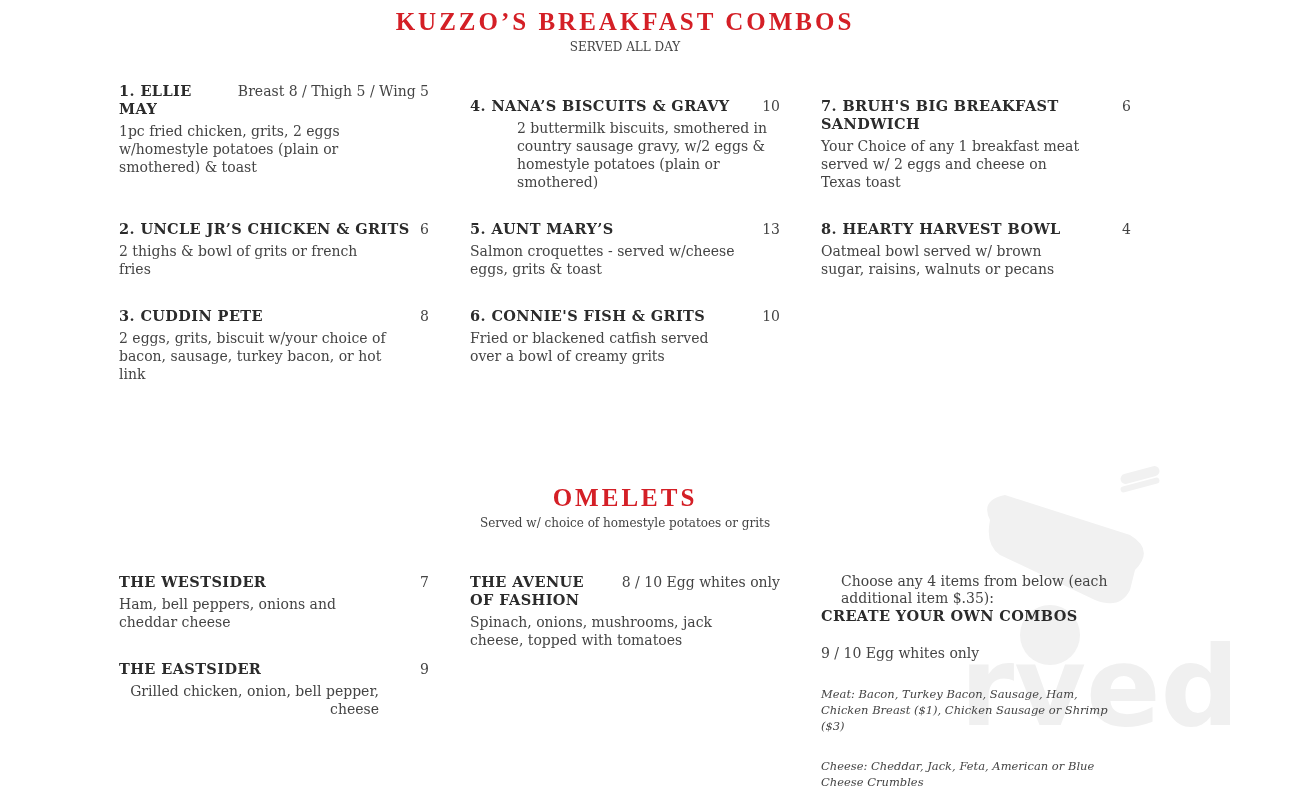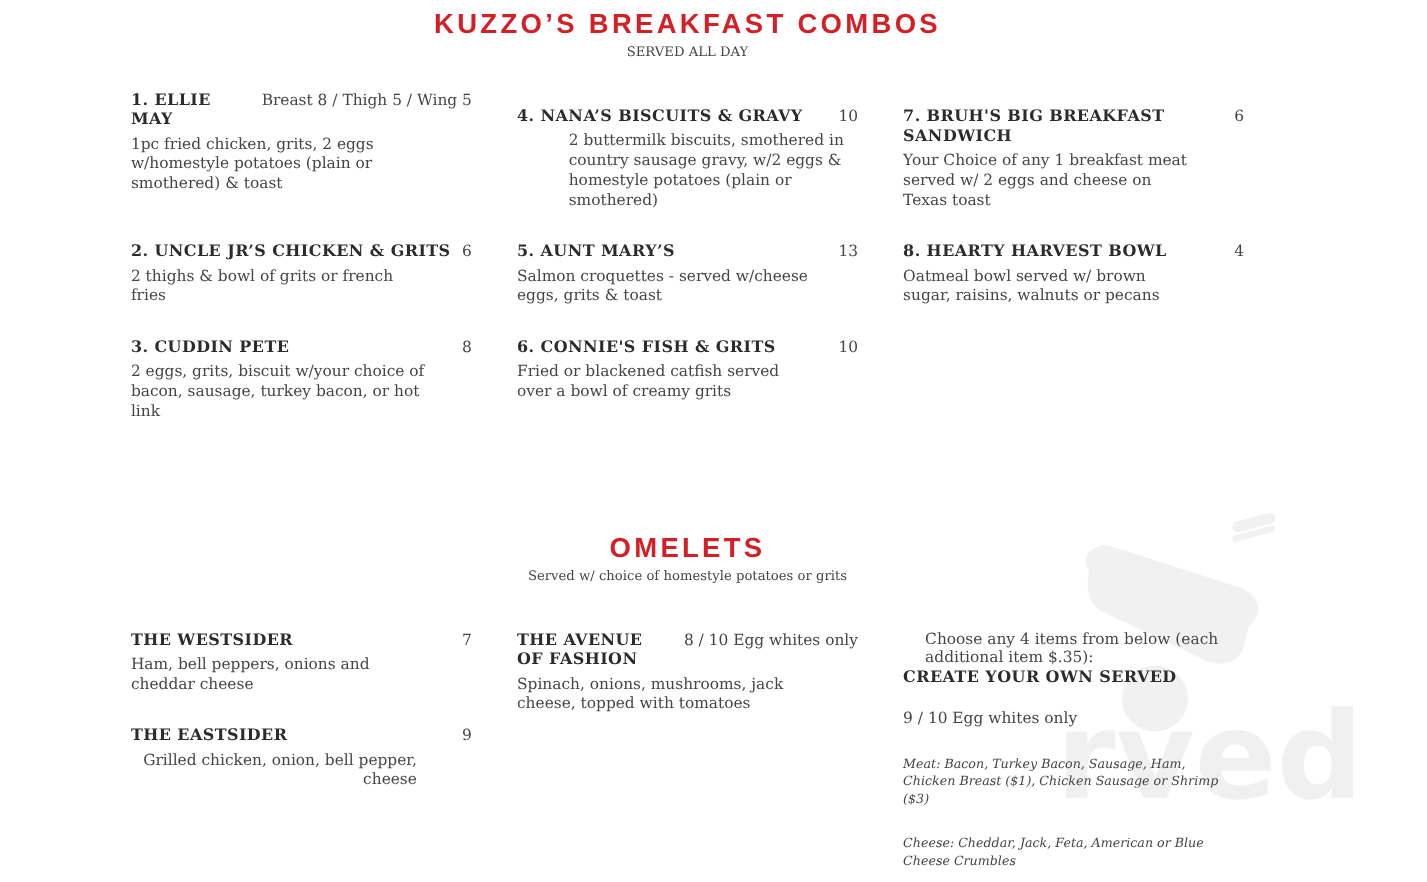--- a/index.html
+++ b/index.html
@@ -3,21 +3,21 @@
   <meta charset="utf-8">
   <style>
     html, body { margin: 0; padding: 0; background: #ffffff; }
     body {
       width: 1297px; height: 802px; position: relative; overflow: hidden;
       font-family: "DejaVu Serif", serif; color: #3a3a3a;
     }
     .watermark { position: absolute; left: 960px; top: 460px; width: 290px; height: 280px; pointer-events: none; }
     .section-title {
       position: absolute; left: 0; width: 1250px; text-align: center;
-      color: #d41f26; font-family: Liberation Sans, sans-serif; font-weight: bold;
+      color: #d41f26; font-family: Liberation Serif, serif; font-weight: bold;
       letter-spacing: 3px;
     }
     .section-sub {
       position: absolute; left: 0; width: 1250px; text-align: center;
       font-size: 12px; color: #444;
     }
     .item { position: absolute; width: 310px; }
     .item-head { position: relative; }
     .item-name {
       font-family: "DejaVu Serif", serif; font-weight: bold; font-size: 14.5px;
@@ -133,18 +133,18 @@
 <div class="item" style="left:470px; top:573px;">
   <div class="item-head">
     <span class="item-name" style="width:140px;">THE AVENUE OF FASHION</span>
     <span class="item-price">8 / 10 Egg whites only</span>
   </div>
   <div class="item-desc" style="width:255px;">Spinach, onions, mushrooms, jack cheese, topped with tomatoes</div>
 </div>
 
 <div class="item" style="left:821px; top:573px; width:300px;">
   <div class="note" style="padding-left:20px; width:270px;">Choose any 4 items from below (each additional item $.35):</div>
-  <span class="item-name">CREATE YOUR OWN SERVED</span>
+  <span class="item-name">CREATE YOUR OWN COMBOS</span>
   <div class="item-desc" style="margin-top:19px;">9 / 10 Egg whites only</div>
   <div class="italic-line" style="width:300px;">Meat: Bacon, Turkey Bacon, Sausage, Ham, Chicken Breast ($1), Chicken Sausage or Shrimp ($3)</div>
   <div class="italic-line" style="width:300px;">Cheese: Cheddar, Jack, Feta, American or Blue Cheese Crumbles</div>
   <div class="italic-line" style="width:300px;">Veggie: Tomato, Onion, Mushrooms, Green Pepper, Baby Spinach or Red Peppers</div>
 </div>
 
 </body></html>

